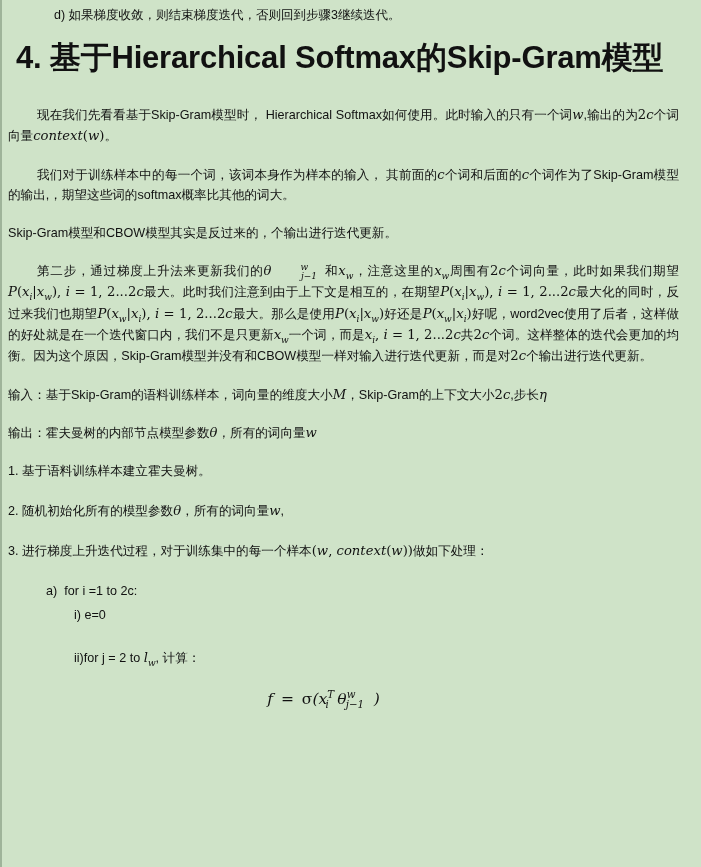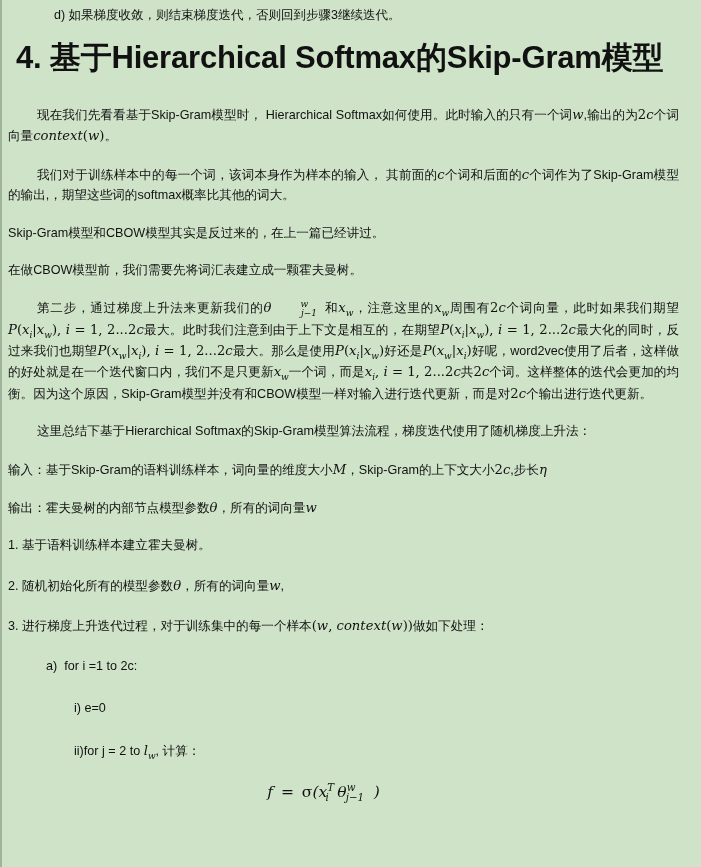--- a/index.html
+++ b/index.html
@@ -73,21 +73,21 @@
   }
   .list-item {
     font-size: 12.6px;
     line-height: 1.62;
     margin: 12px 0 19px 0;
     padding-left: 0;
   }
   .sub-a {
     font-size: 12.6px;
     line-height: 1.6;
-    margin: 0 0 22px 0;
+    margin: 0 0 4px 0;
     padding-left: 38px;
   }
   .sub-i {
     font-size: 12.6px;
     line-height: 1.6;
     margin: 0 0 22px 0;
     padding-left: 66px;
   }
   .formula {
     font-family: "DejaVu Serif", "Liberation Serif", serif;
@@ -110,28 +110,26 @@
   <p class="intro-line">d) 如果梯度收敛，则结束梯度迭代，否则回到步骤3继续迭代。</p>
 
   <h2 class="section-heading">4. 基于Hierarchical Softmax的Skip-Gram模型</h2>
 
   <div class="body-block">
 
     <p class="para indent">现在我们先看看基于Skip-Gram模型时，&nbsp;Hierarchical Softmax如何使用。此时输入的只有一个词<span class="mathrun">w</span>,输出的为<span class="mathup">2<span class="mathrun">c</span></span>个词向量<span class="mathrun">context</span><span class="mathup">(</span><span class="mathrun">w</span><span class="mathup">)</span>。</p>
 
     <p class="para indent">我们对于训练样本中的每一个词，该词本身作为样本的输入，&nbsp;其前面的<span class="mathrun">c</span>个词和后面的<span class="mathrun">c</span>个词作为了Skip-Gram模型的输出,，期望这些词的softmax概率比其他的词大。</p>
 
-    <p class="para noindent">Skip-Gram模型和CBOW模型其实是反过来的，在上一篇已经讲过。</p>
+    <p class="para noindent">Skip-Gram模型和CBOW模型其实是反过来的，个输出进行迭代更新。</p>
 
-    <p class="para noindent">在做CBOW模型前，我们需要先将词汇表建立成一颗霍夫曼树。</p>
 
 
     <p class="para indent">第二步，通过梯度上升法来更新我们的<span class="mathrun">θ<span class="stack-wrap"><sup>w</sup><br></span><span style="position:relative;left:-0.55em;"><sub>j−1</sub></span></span>和<span class="mathrun">x<sub>w</sub></span>，注意这里的<span class="mathrun">x<sub>w</sub></span>周围有<span class="mathup">2<span class="mathrun">c</span></span>个词向量，此时如果我们期望<span class="mathrun">P</span><span class="mathup">(</span><span class="mathrun">x<sub>i</sub></span><span class="mathup">|</span><span class="mathrun">x<sub>w</sub></span><span class="mathup">)</span><span class="mathup">,&nbsp;</span><span class="mathrun">i</span><span class="mathup">&nbsp;=&nbsp;1,&nbsp;2...2</span><span class="mathrun">c</span>最大。此时我们注意到由于上下文是相互的，在期望<span class="mathrun">P</span><span class="mathup">(</span><span class="mathrun">x<sub>i</sub></span><span class="mathup">|</span><span class="mathrun">x<sub>w</sub></span><span class="mathup">)</span><span class="mathup">,&nbsp;</span><span class="mathrun">i</span><span class="mathup">&nbsp;=&nbsp;1,&nbsp;2...2</span><span class="mathrun">c</span>最大化的同时，反过来我们也期望<span class="mathrun">P</span><span class="mathup">(</span><span class="mathrun">x<sub>w</sub></span><span class="mathup">|</span><span class="mathrun">x<sub>i</sub></span><span class="mathup">)</span><span class="mathup">,&nbsp;</span><span class="mathrun">i</span><span class="mathup">&nbsp;=&nbsp;1,&nbsp;2...2</span><span class="mathrun">c</span>最大。那么是使用<span class="mathrun">P</span><span class="mathup">(</span><span class="mathrun">x<sub>i</sub></span><span class="mathup">|</span><span class="mathrun">x<sub>w</sub></span><span class="mathup">)</span>好还是<span class="mathrun">P</span><span class="mathup">(</span><span class="mathrun">x<sub>w</sub></span><span class="mathup">|</span><span class="mathrun">x<sub>i</sub></span><span class="mathup">)</span>好呢，word2vec使用了后者，这样做的好处就是在一个迭代窗口内，我们不是只更新<span class="mathrun">x<sub>w</sub></span>一个词，而是<span class="mathrun">x<sub>i</sub></span><span class="mathup">,&nbsp;</span><span class="mathrun">i</span><span class="mathup">&nbsp;=&nbsp;1,&nbsp;2...2</span><span class="mathrun">c</span>共<span class="mathup">2<span class="mathrun">c</span></span>个词。这样整体的迭代会更加的均衡。因为这个原因，Skip-Gram模型并没有和CBOW模型一样对输入进行迭代更新，而是对<span class="mathup">2<span class="mathrun">c</span></span>个输出进行迭代更新。</p>
 
-    <p class="para indent">这里总结下基于Hierarchical Softmax的Skip-Gram模型算法流程，梯度迭代使用了随机梯度上升法：</p>
 
     <p class="para noindent">输入：基于Skip-Gram的语料训练样本，词向量的维度大小<span class="mathrun">M</span>，Skip-Gram的上下文大小<span class="mathup">2<span class="mathrun">c</span></span>,步长<span class="mathrun">η</span></p>
 
     <p class="para noindent">输出：霍夫曼树的内部节点模型参数<span class="mathrun">θ</span>，所有的词向量<span class="mathrun">w</span></p>
 
     <p class="list-item"><span>1.</span> <span>基于语料训练样本建立霍夫曼树。</span></p>
 
     <p class="list-item"><span>2.</span> 随机初始化所有的模型参数<span class="mathrun">θ</span>，所有的词向量<span class="mathrun">w</span>,</p>
 
     <p class="list-item"><span>3.</span> 进行梯度上升迭代过程，对于训练集中的每一个样本<span class="mathup">(</span><span class="mathrun">w</span><span class="mathup">,&nbsp;</span><span class="mathrun">context</span><span class="mathup">(</span><span class="mathrun">w</span><span class="mathup">))</span>做如下处理：</p>

